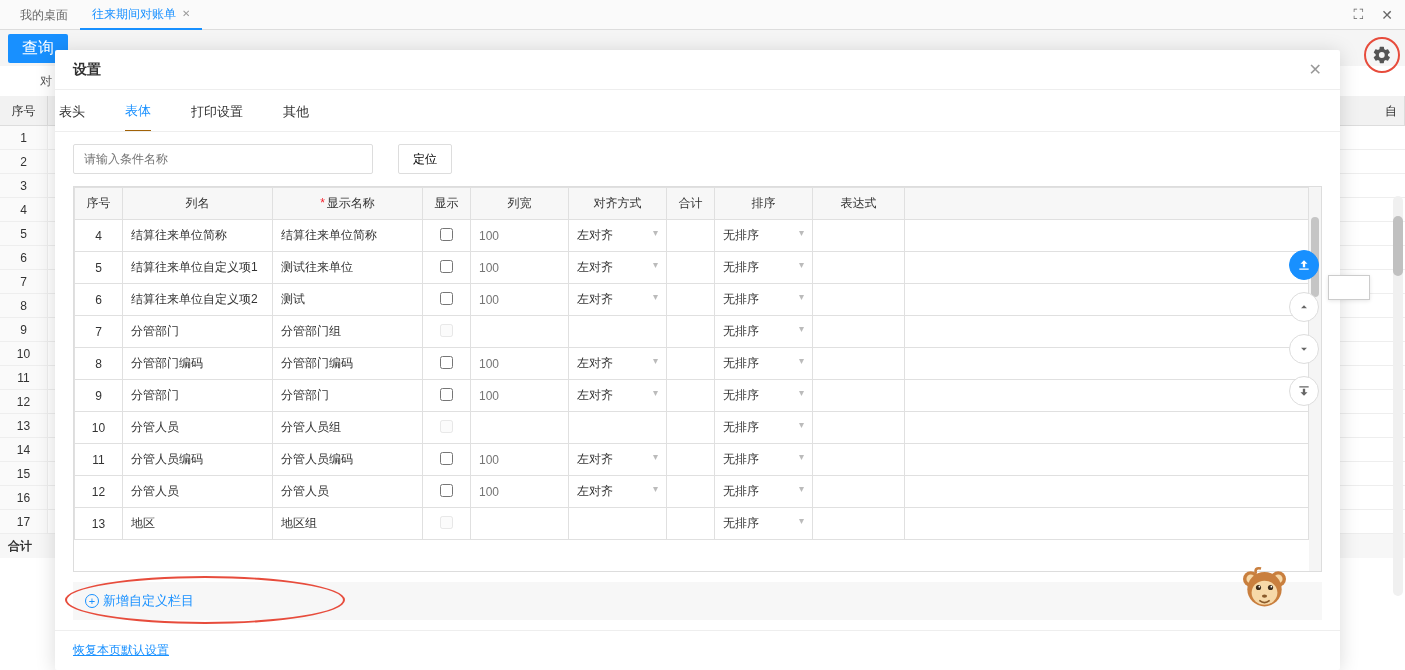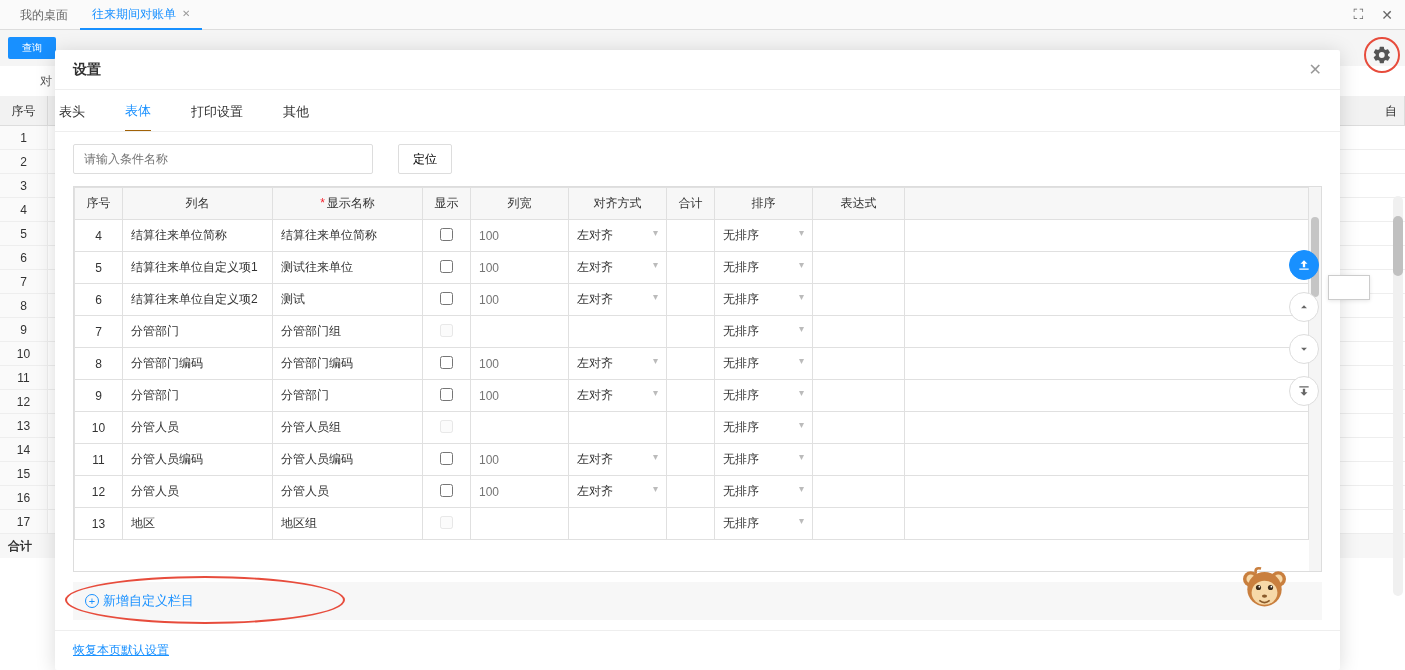--- a/index.html
+++ b/index.html
@@ -8,21 +8,21 @@
     
     .top-tabs { height: 30px; display: flex; align-items: center; border-bottom: 1px solid #ddd; padding: 0 8px; background: #fafafa; }
     .top-tab { padding: 4px 12px; height: 30px; line-height: 30px; cursor: pointer; color: #666; display: flex; align-items: center; gap: 6px; }
     .top-tab.active { color: #1890ff; border-bottom: 2px solid #1890ff; font-weight: 500; }
     .top-tab .close-x { color: #999; font-size: 10px; }
     .top-right-icons { margin-left: auto; display: flex; gap: 10px; align-items: center; }
     .top-right-icons span { cursor: pointer; font-size: 14px; color: #666; padding: 2px 4px; }
     
     
     .query-bar { height: 36px; display: flex; align-items: center; padding: 0 8px; background: #f5f5f5; }
-    .query-btn { background: #1890ff; color: #fff; border: none; padding: 4px 14px; border-radius: 2px; cursor: pointer; font-size: 10px; }
+    .query-btn { background: #1890ff; color: #fff; border: none; padding: 4px 14px; border-radius: 2px; cursor: pointer; font-size: 16px; }
     
     
     .gear-circle { position: absolute; top: 37px; right: 5px; width: 36px; height: 36px; border: 2px solid #e74c3c; border-radius: 50%; display: flex; align-items: center; justify-content: center; z-index: 100; }
     .gear-icon-svg { width: 20px; height: 20px; fill: #555; }
     
     
     .bg-grid { position: absolute; top: 66px; left: 0; right: 0; bottom: 0; }
     .bg-header-row { height: 30px; background: #f2f2f2; border-bottom: 1px solid #ddd; display: flex; }
     .bg-header-cell { padding: 0 10px; line-height: 30px; border-right: 1px solid #ddd; flex: 0 0 auto; }
     .bg-rows { }

